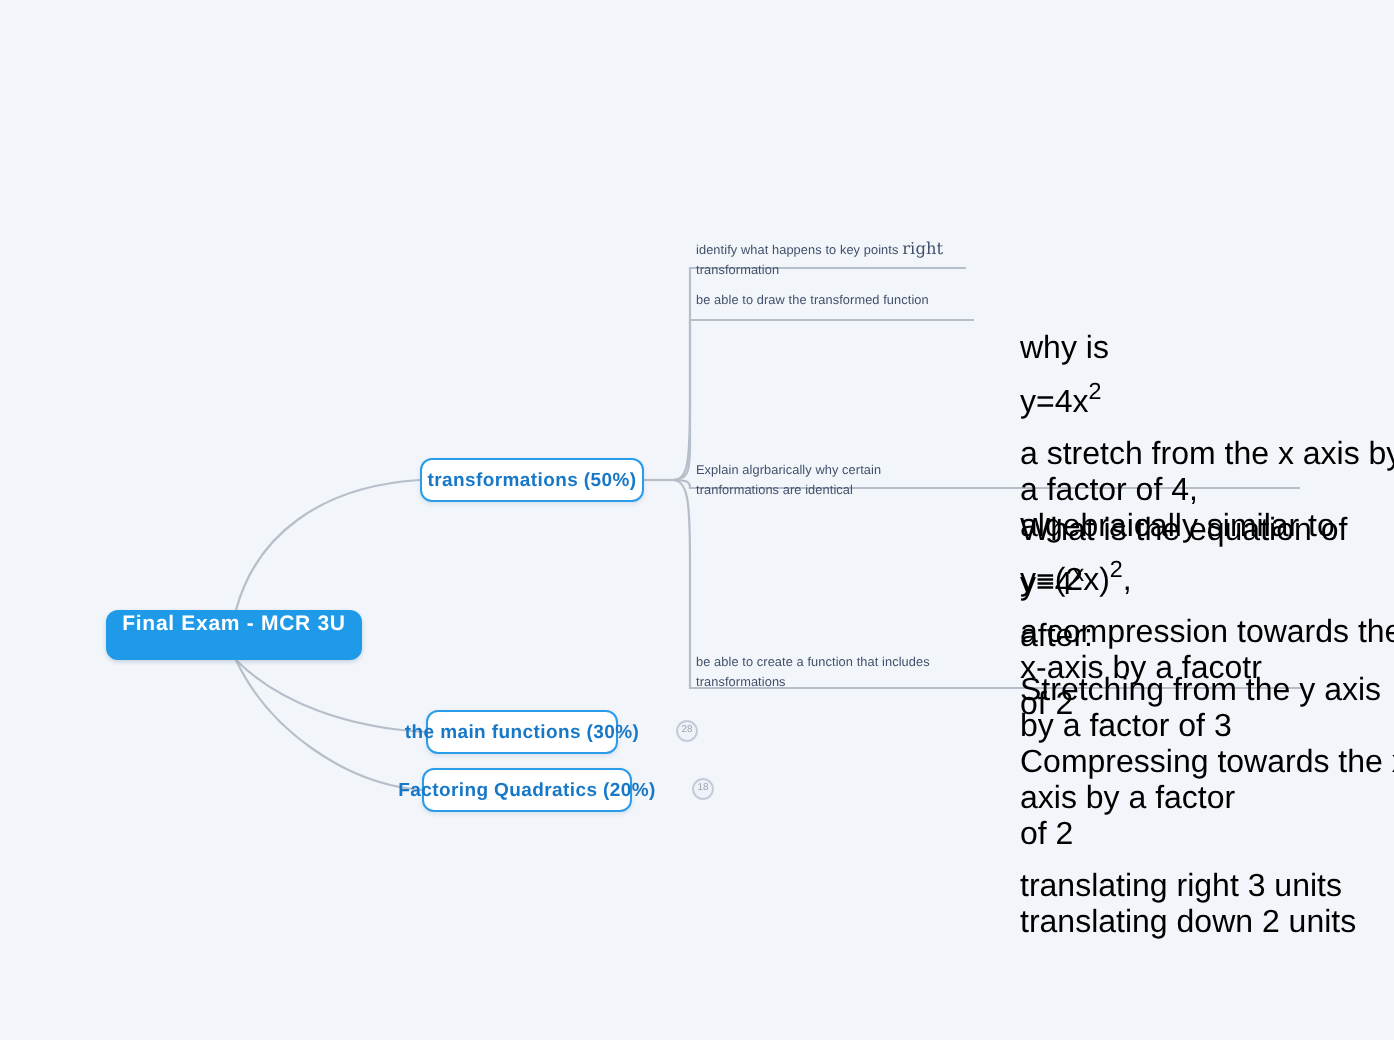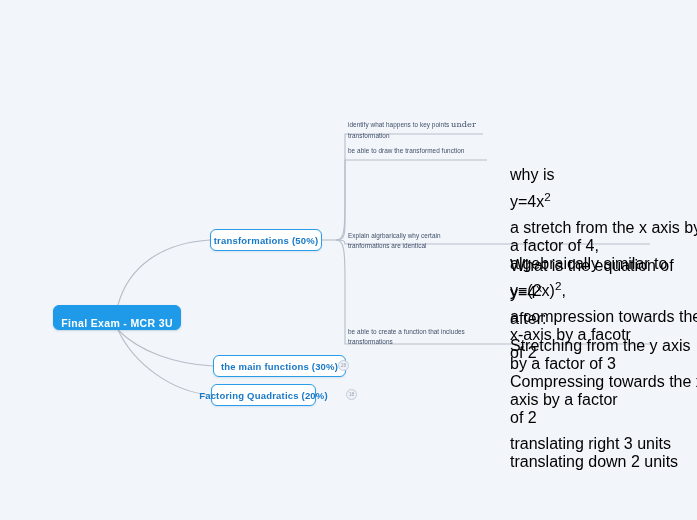--- a/index.html
+++ b/index.html
@@ -28,21 +28,21 @@
 
   
   .root-node {
     position: absolute;
     left: 53px; top: 305px;
     width: 128px; height: 25px;
     background: #1f9ae8;
     border: 1px solid #1f9ae8;
     border-radius: 6px;
     display: flex;
-    align-items: flex-end;
+    align-items: flex-start;
     justify-content: center;
     box-shadow: 0 1px 2px rgba(40,90,140,.22);
   }
   .root-node .label {
     color: #ffffff;
     font-size: 10.5px;
     font-weight: bold;
     letter-spacing: .35px;
     white-space: nowrap;
   }
@@ -62,21 +62,21 @@
   }
   .branch-node .label {
     color: #1878c8;
     font-size: 9.5px;
     font-weight: bold;
     letter-spacing: .2px;
     white-space: nowrap;
   }
 
   #node-transformations { left: 210px; top: 229px; width: 112px; }
-  #node-mainfunctions   { left: 213px; top: 355px; width: 133px; }
+  #node-mainfunctions   { left: 213px; top: 355px; width: 96px; }
   #node-factoring       { left: 211px; top: 384px; width: 105px; }
 
   
   .badge {
     position: absolute;
     width: 11px; height: 11px;
     border: 1px solid #c3ccd8;
     border-radius: 50%;
     background: #eef2f8;
     display: flex;
@@ -160,21 +160,21 @@
 
   <div class="badge" id="badge-mainfunctions">
     <span class="badge-text">28</span>
   </div>
 
   <div class="badge" id="badge-factoring">
     <span class="badge-text">18</span>
   </div>
 
   <div class="leaf" style="left:348px; top:118px; width:145px;">
-    <div class="line"><span>identify what happens to key points </span><span class="big-word">under</span></div>
+    <div class="line"><span>identify what happens to key points </span><span class="big-word">right</span></div>
     <div class="line">transformation</div>
   </div>
 
   <div class="leaf" style="left:348px; top:146px; width:160px;">
     <div class="line">be able to draw the transformed function</div>
   </div>
 
   <div class="leaf leaf-left" style="left:348px; top:231px;">
     <div class="line">Explain algrbarically why certain</div>
     <div class="line">tranformations are identical</div>

